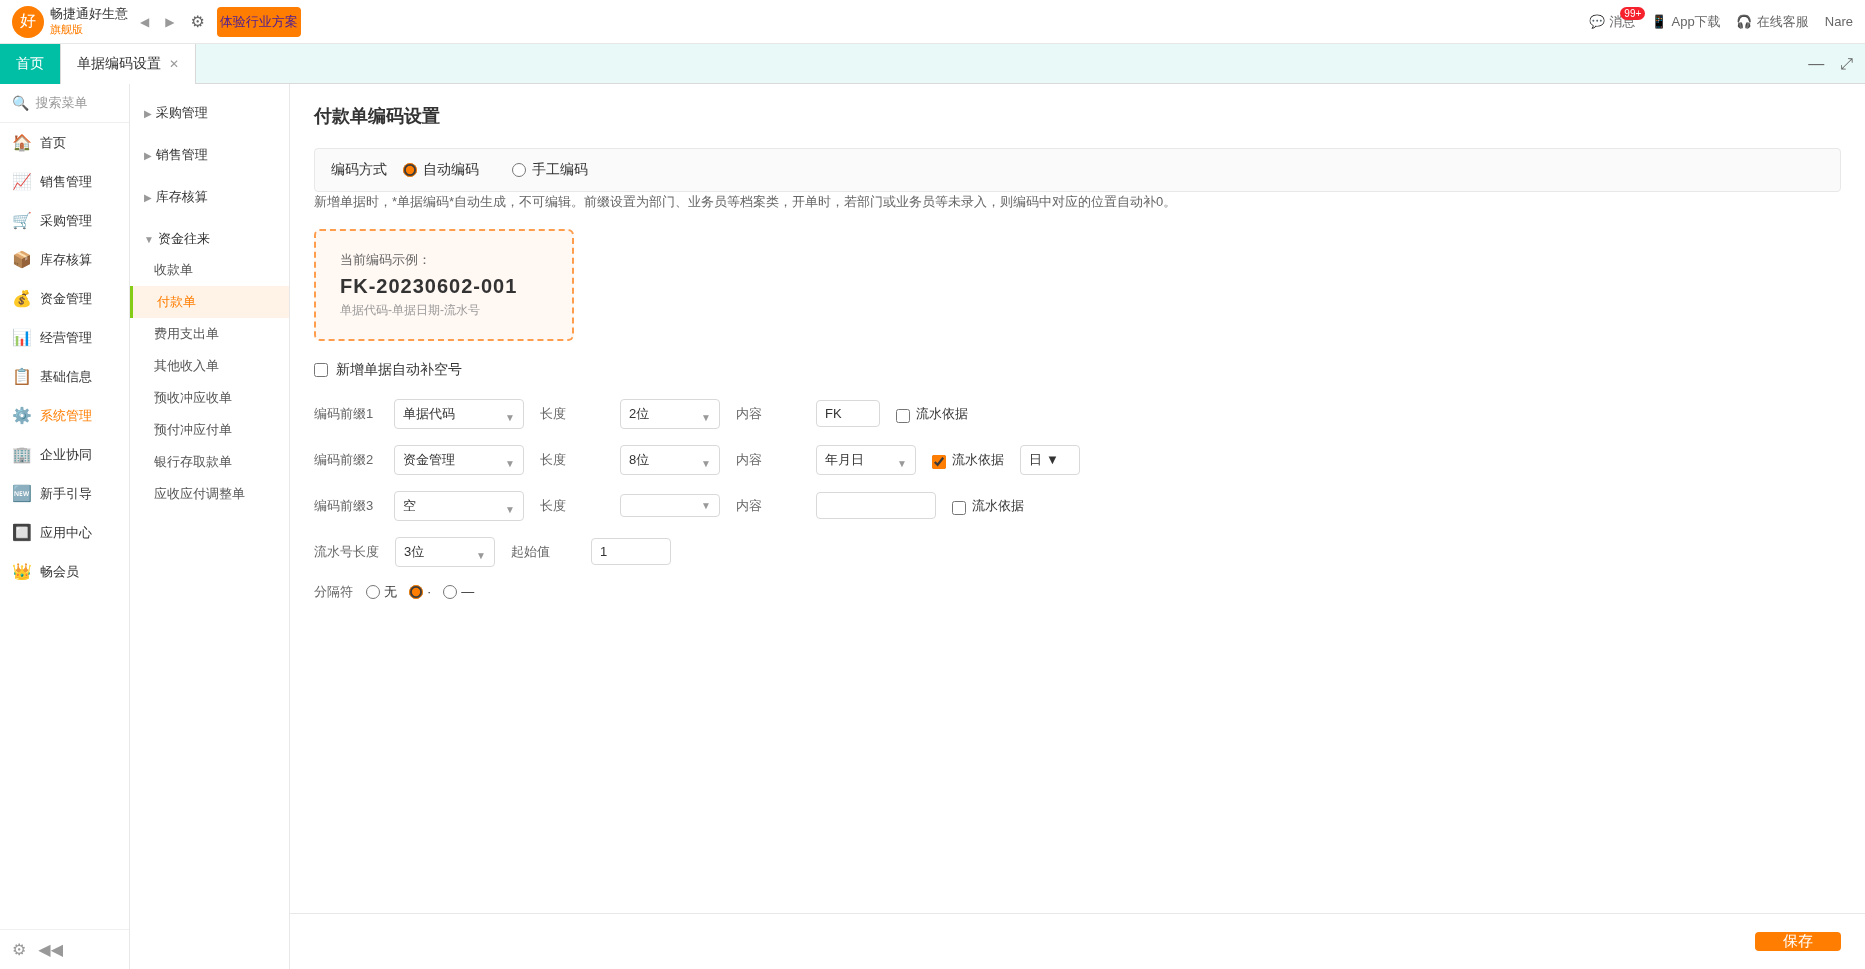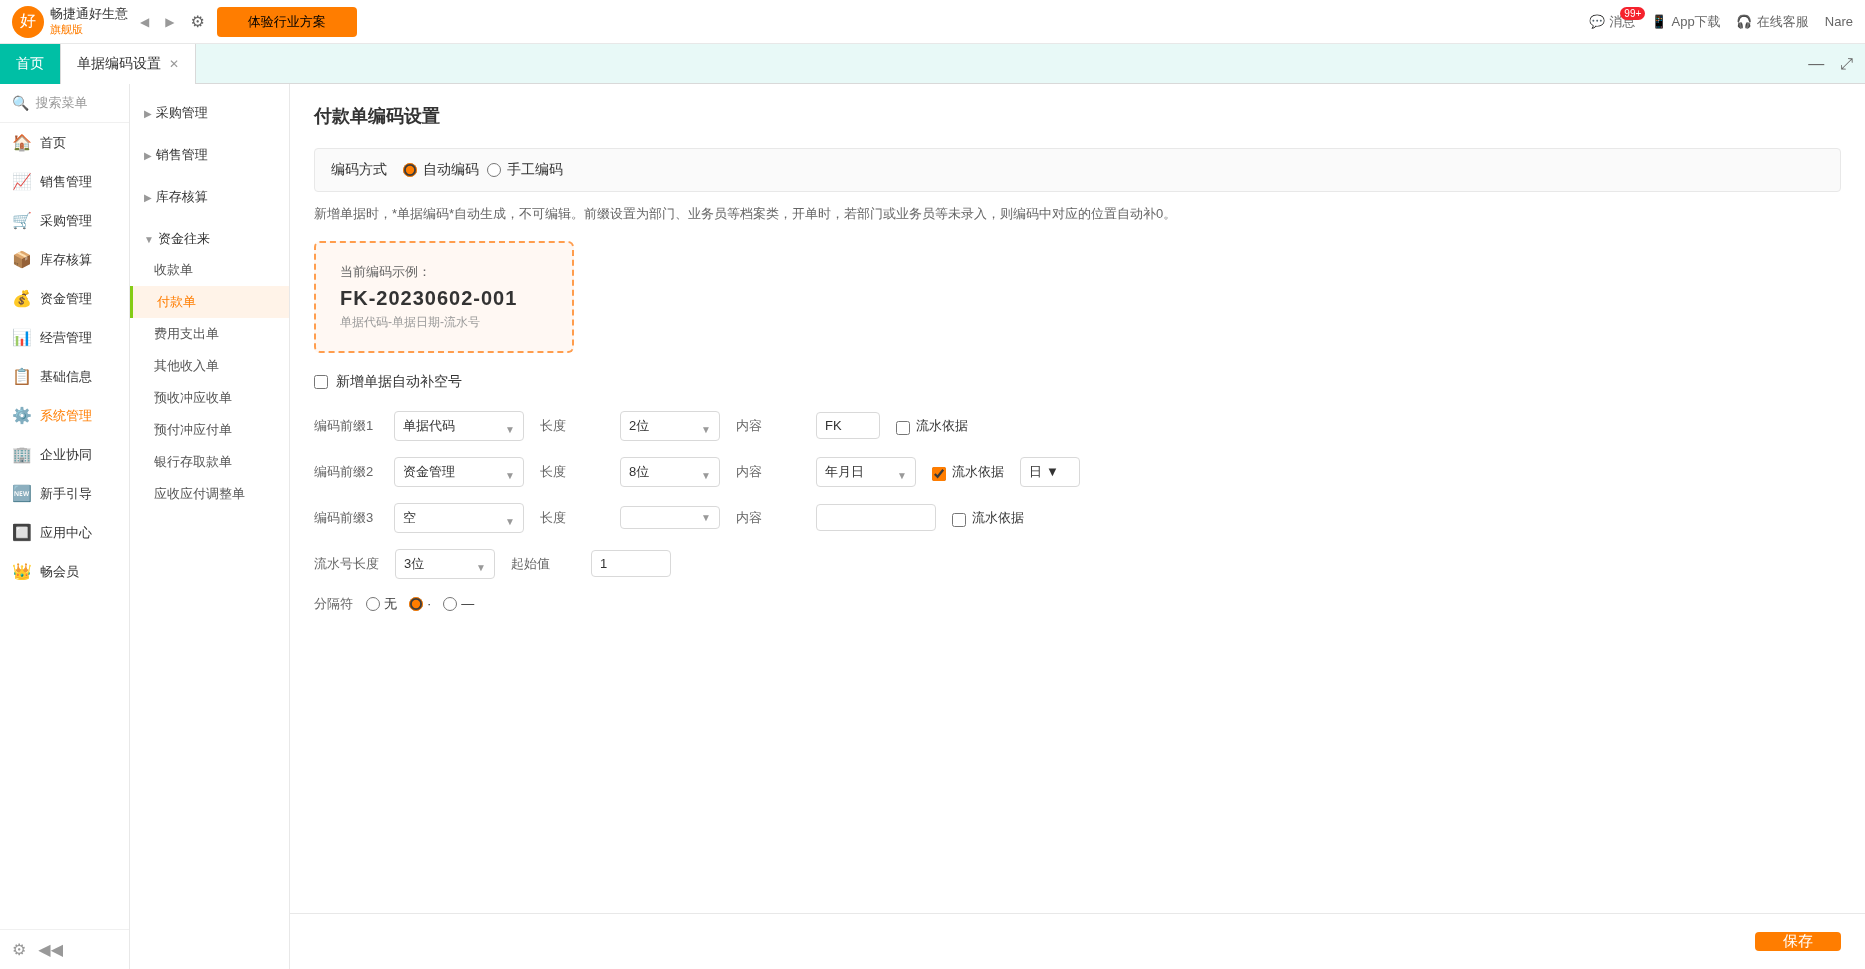--- a/index.html
+++ b/index.html
@@ -17,21 +17,21 @@
       justify-content: space-between;
     }
     .top-header-left { display: flex; align-items: center; gap: 8px; }
     .brand-logo { display: flex; align-items: center; gap: 6px; }
     .brand-icon { width: 32px; height: 32px; background: #ff7d00; border-radius: 50%; display: flex; align-items: center; justify-content: center; color: white; font-size: 16px; }
     .brand-text { font-size: 13px; color: #333; line-height: 1.2; }
     .brand-sub { font-size: 11px; color: #ff7d00; }
     .top-nav-controls { display: flex; align-items: center; gap: 8px; }
     .nav-arrow { font-size: 12px; color: #999; cursor: pointer; padding: 4px; }
     .settings-icon-btn { font-size: 16px; color: #666; cursor: pointer; padding: 4px; }
-    .trial-btn { background: #ff7d00; color: #000000; border: none; border-radius: 4px; padding: 6px 31px; font-size: 13px; cursor: pointer; }
+    .trial-btn { background: #ff7d00; color: #4c1d95; border: none; border-radius: 4px; padding: 6px 3px; font-size: 13px; cursor: pointer; }
     .top-header-right { display: flex; align-items: center; gap: 16px; }
     .msg-btn { display: flex; align-items: center; gap: 4px; font-size: 13px; color: #666; cursor: pointer; position: relative; }
     .badge { background: #f5222d; color: white; font-size: 10px; border-radius: 10px; padding: 1px 4px; position: absolute; top: -6px; right: -10px; }
     .app-btn, .service-btn { display: flex; align-items: center; gap: 4px; font-size: 13px; color: #666; cursor: pointer; }
     .user-info { font-size: 13px; color: #666; cursor: pointer; }
 
     
     .tab-bar {
       height: 40px;
       background: #e8f9f7;
@@ -161,27 +161,27 @@
       font-weight: 600;
       margin-bottom: 20px;
     }
 
     
     .section-box {
       background: #fafafa;
       border: 1px solid #e8e8e8;
       border-radius: 4px;
       padding: 12px 16px;
-      margin-bottom: 12px;
+      margin-bottom: 0;
       display: flex;
       align-items: flex-end;
       gap: 16px;
     }
     .section-label { font-size: 14px; color: #333; }
-    .radio-group { display: flex; align-items: center; gap: 8px; }
+    .radio-group { display: flex; align-items: center; gap: 33px; }
     .radio-item { display: flex; align-items: center; gap: 6px; font-size: 14px; color: #333; cursor: pointer; }
     .radio-input { accent-color: #ff7d00; width: 14px; height: 14px; }
 
     
     .info-text {
       font-size: 13px;
       color: #666;
       margin-bottom: 16px;
       line-height: 1.6;
     }

